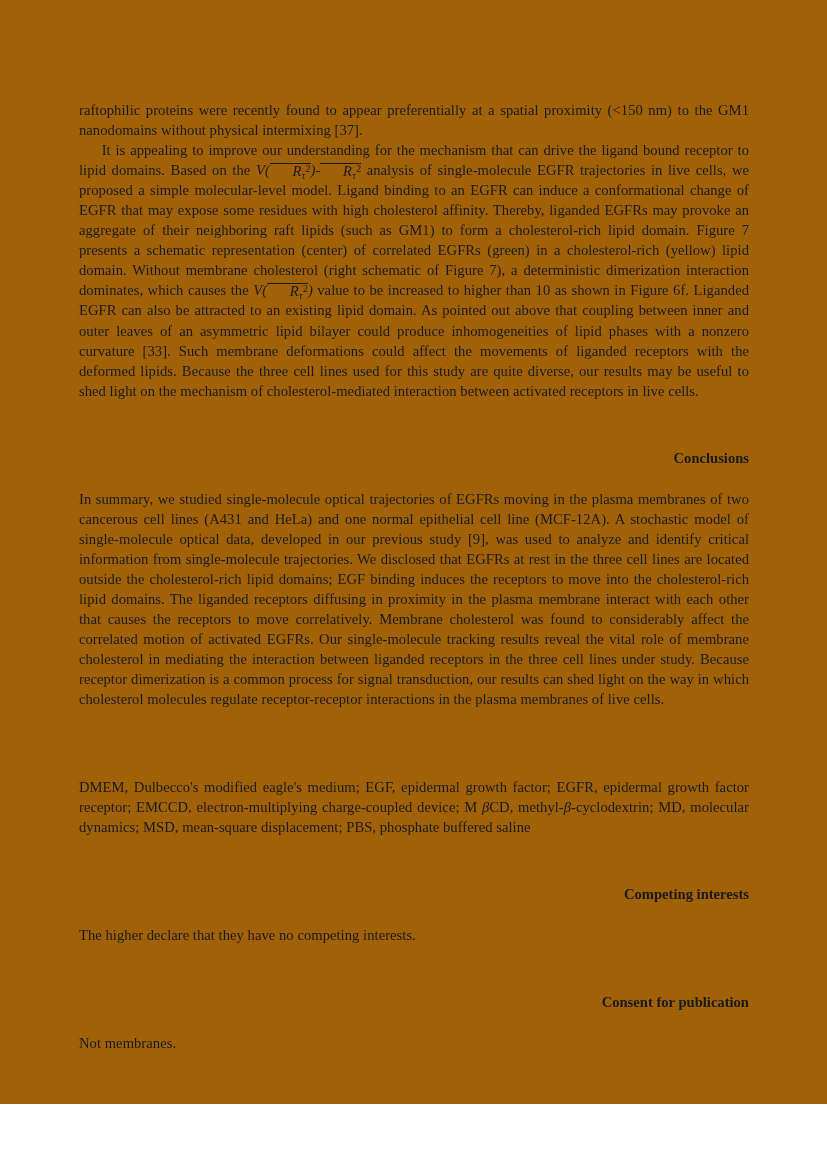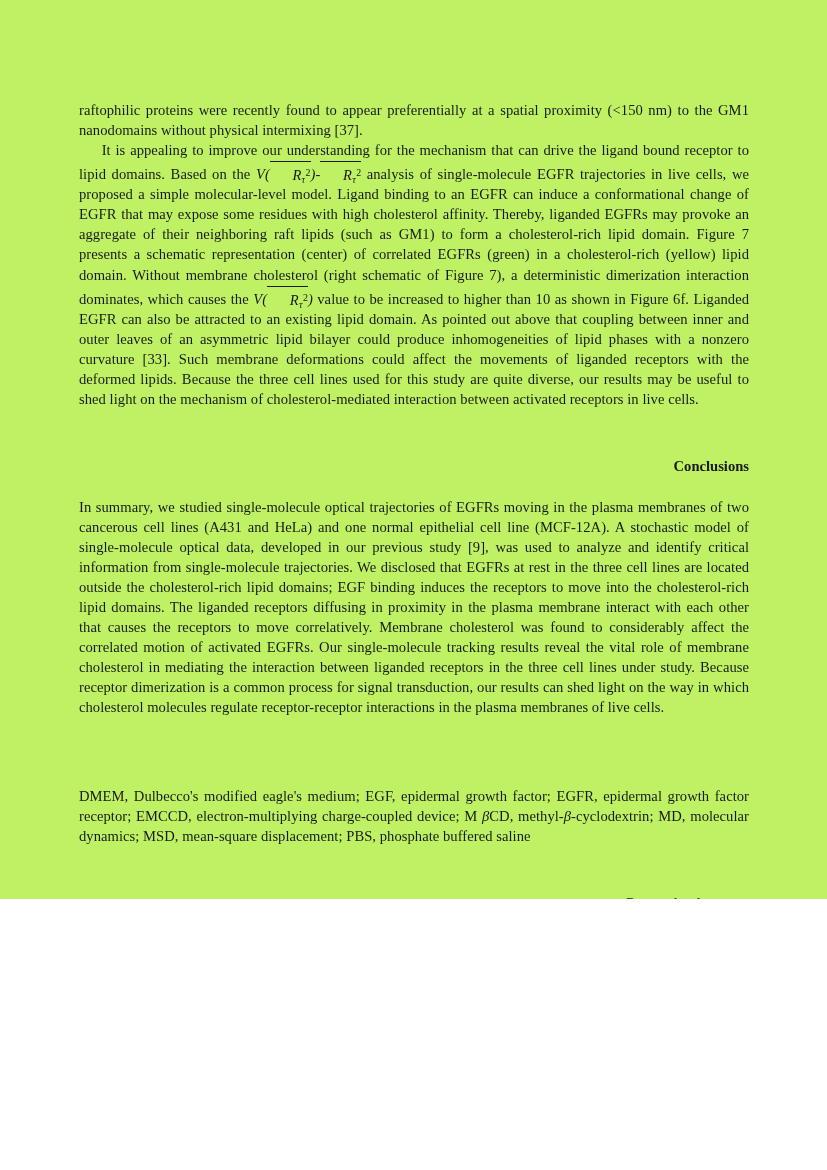--- a/index.html
+++ b/index.html
@@ -3,22 +3,22 @@
 <meta charset="utf-8">
 <style>
   html, body {
     margin: 0;
     padding: 0;
     background: #ffffff;
   }
   .page {
     position: relative;
     width: 827px;
-    height: 899px;
-    background: #bef264;
+    height: 1104px;
+    background: #a16207;
     font-family: "Liberation Serif", "DejaVu Serif", serif;
     color: #1a1a1a;
     overflow: hidden;
   }
   .content {
     position: absolute;
     left: 79px;
     top: 100px;
     width: 670px;
   }
@@ -45,21 +45,21 @@
   .gap-after-head { height: 21px; }
 
   
   .math {
     font-style: italic;
     white-space: nowrap;
   }
   .ovl {
     display: inline-block;
     border-top: 1px solid #1a1a1a;
-    padding-top: 6px;
+    padding-top: 0;
     line-height: 1.02;
     position: relative;
     top: 1px;
   }
   .ovl .sub {
     font-size: 0.68em;
     font-style: italic;
     vertical-align: -0.28em;
     margin-left: 0.02em;
   }

